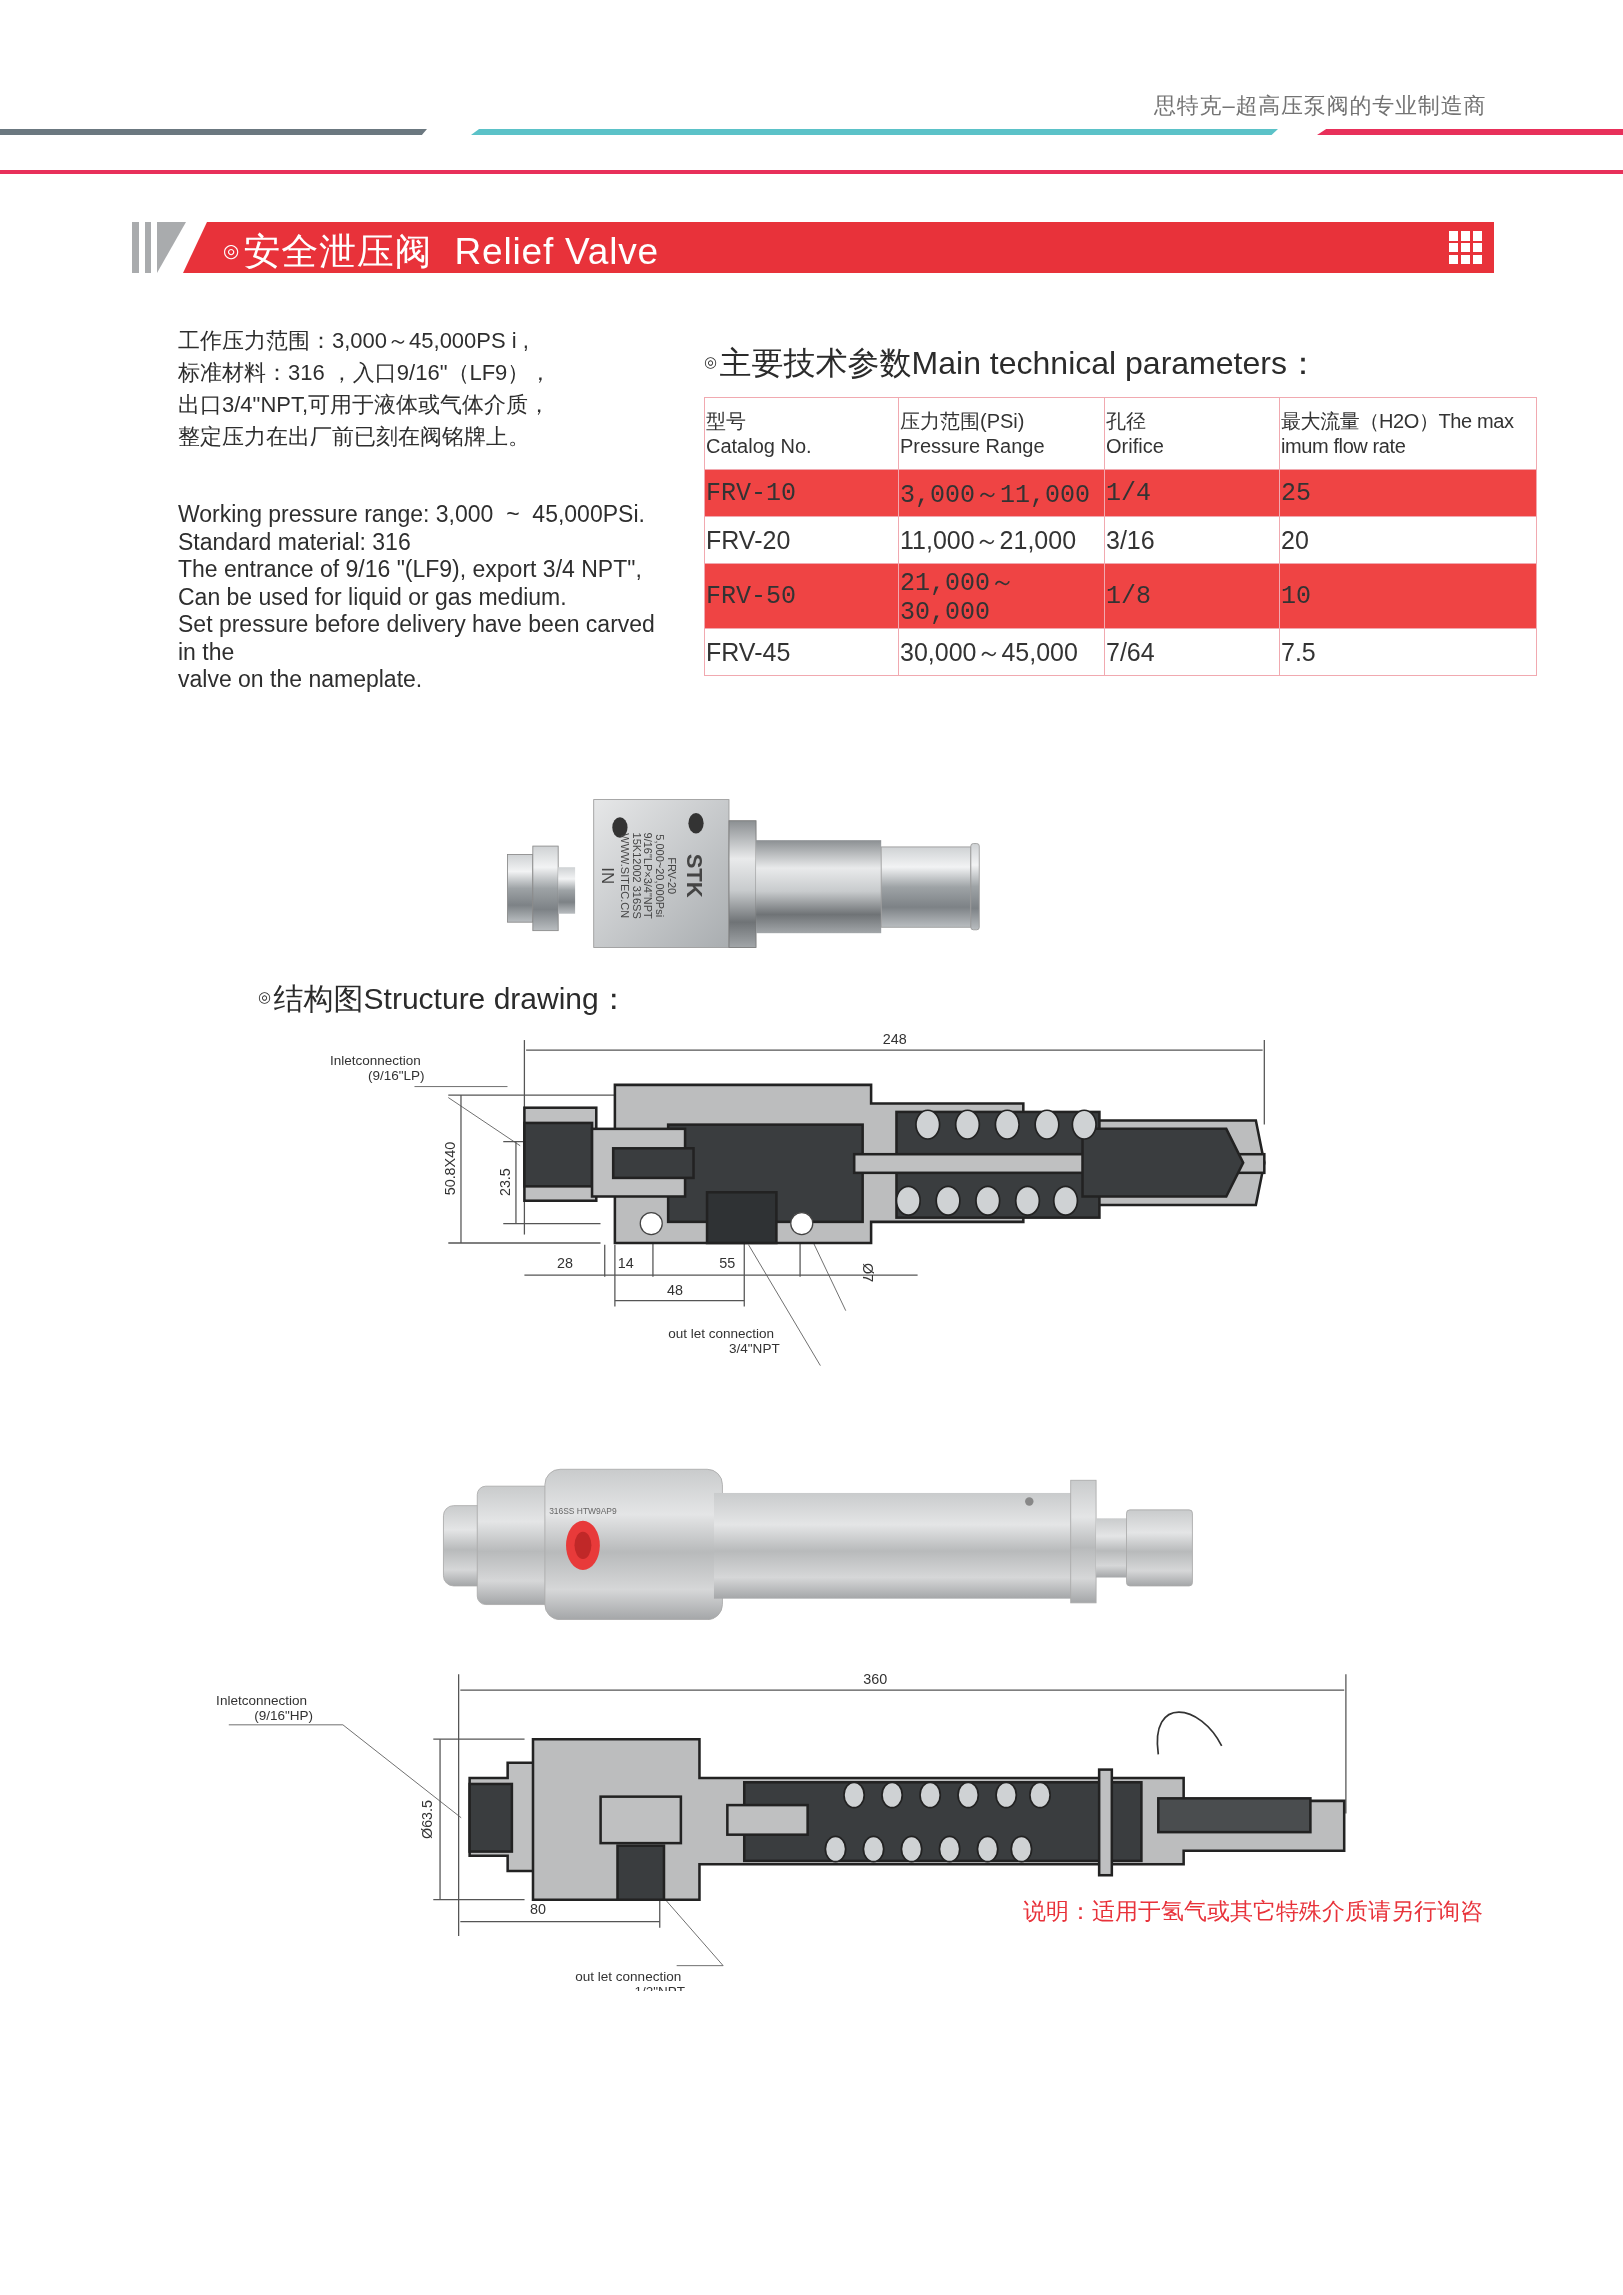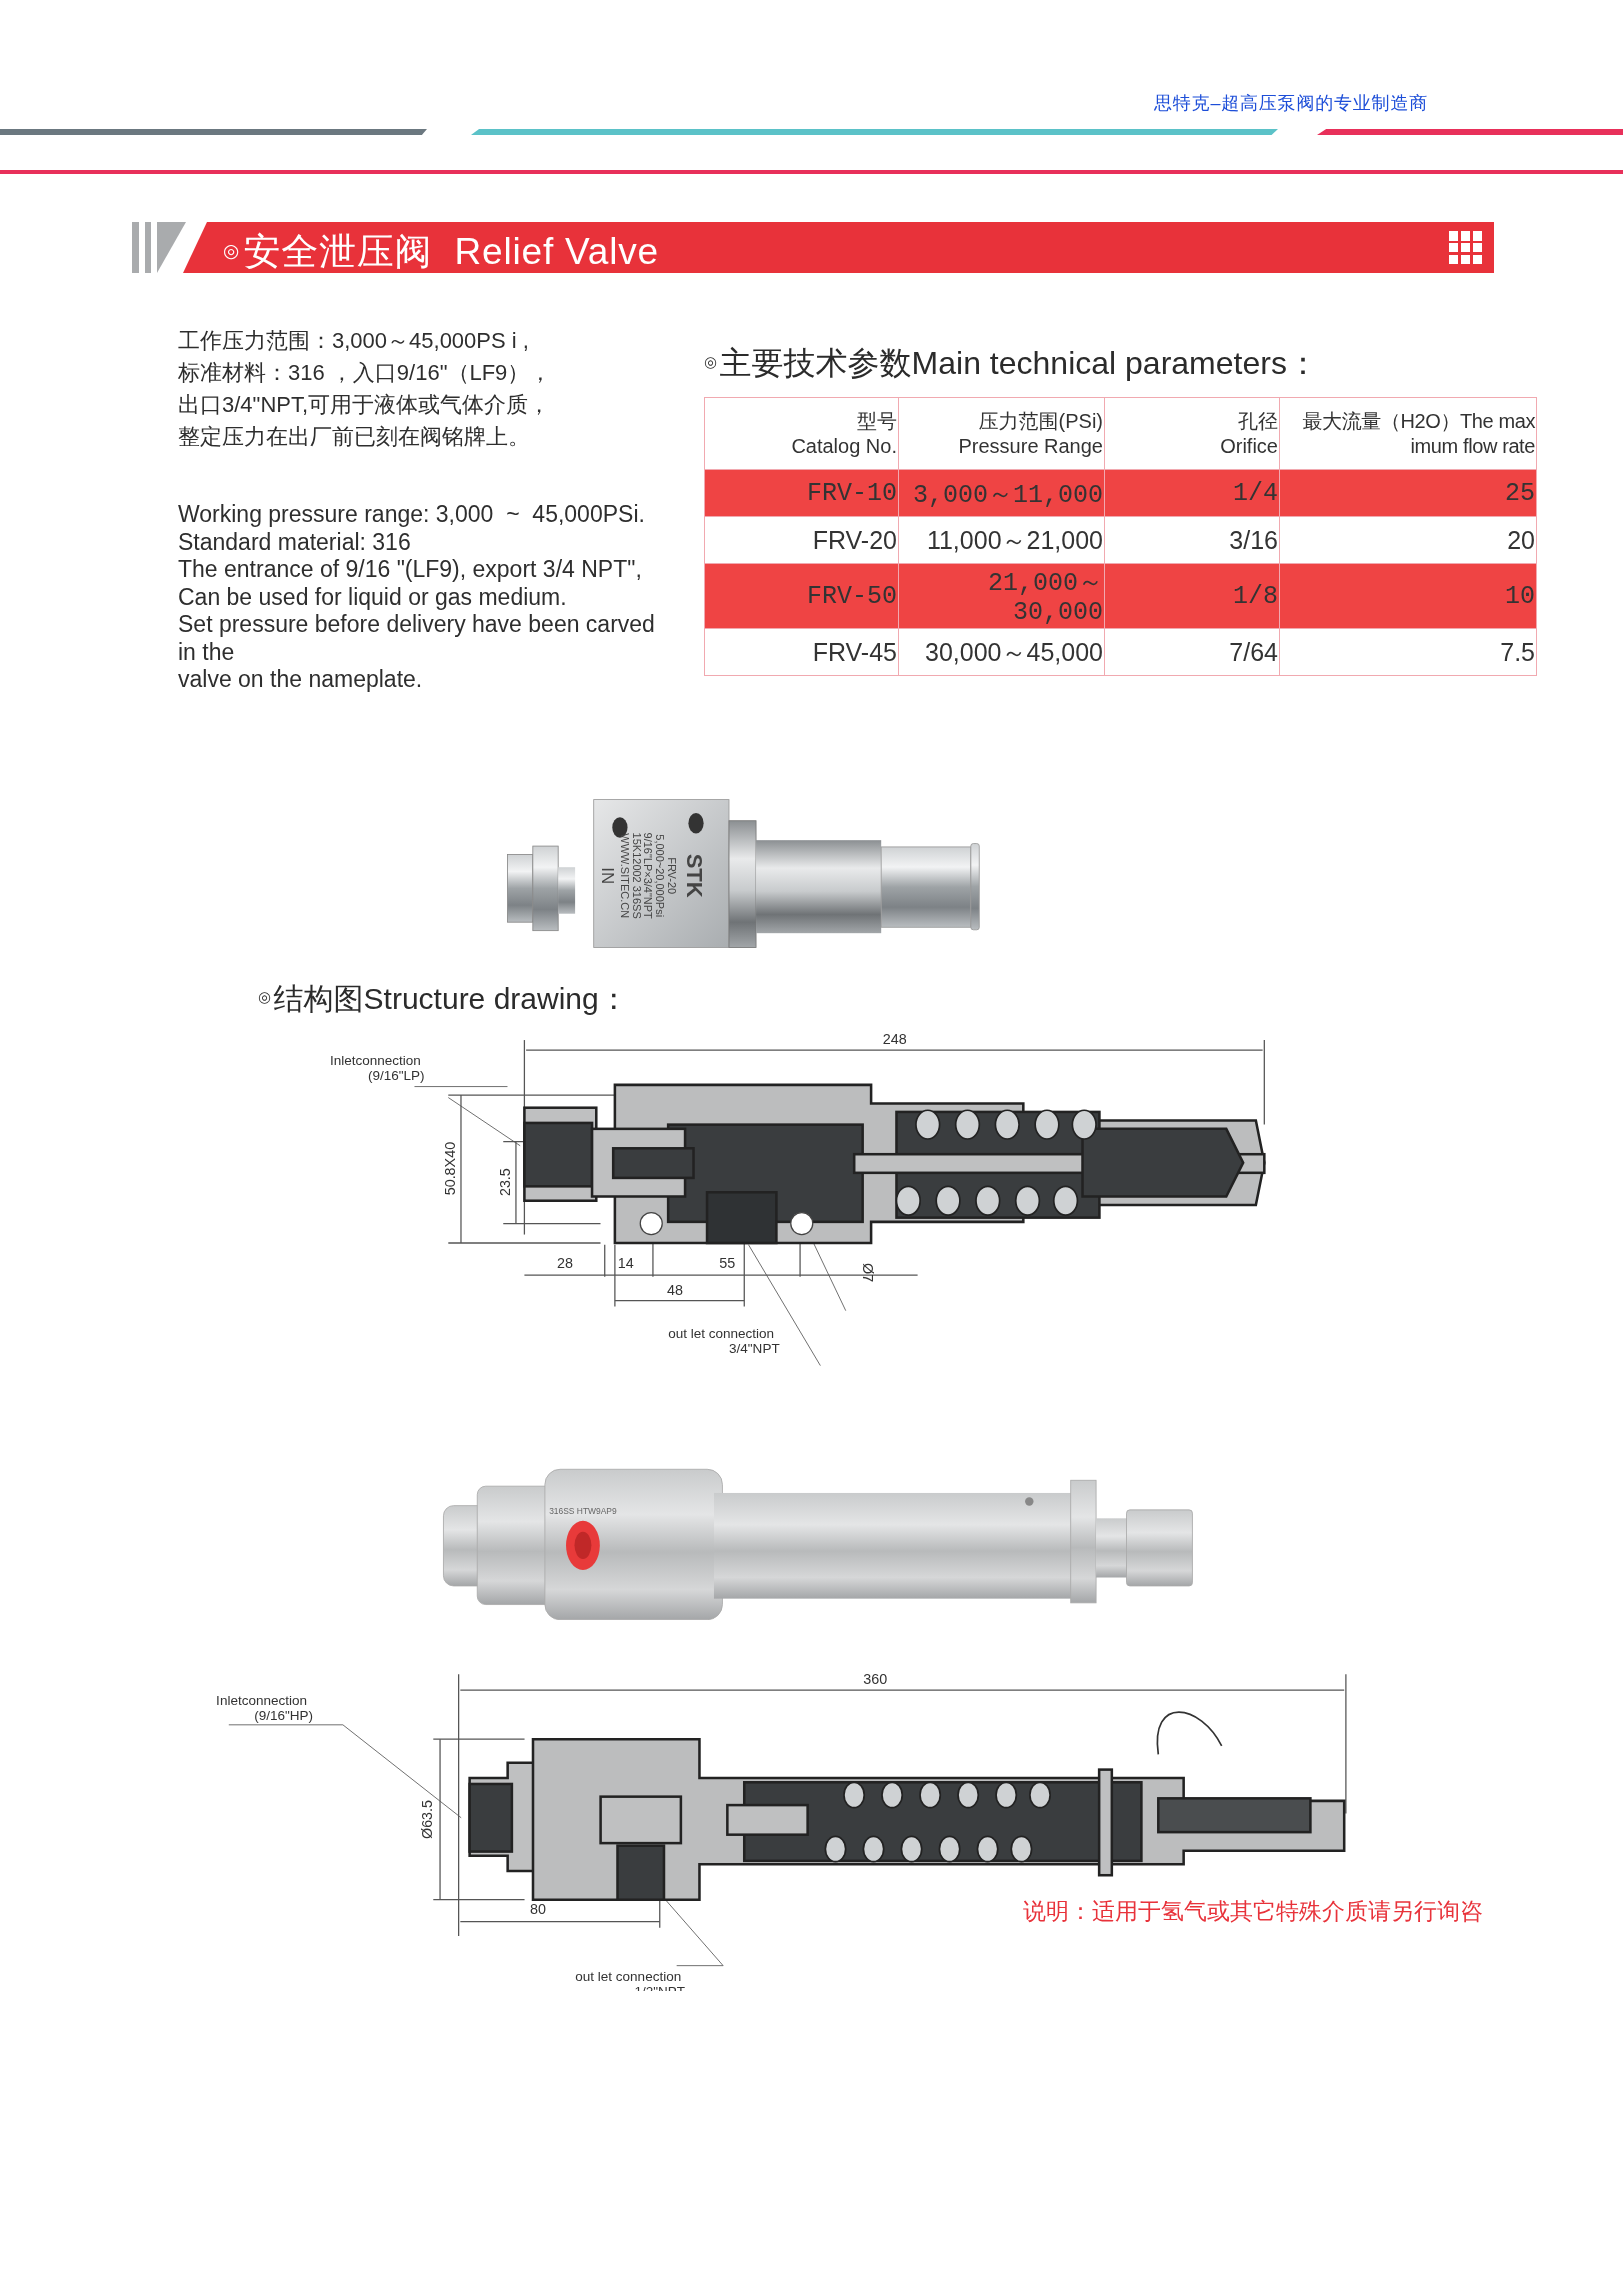--- a/index.html
+++ b/index.html
@@ -1,19 +1,19 @@
 <!DOCTYPE html>
 <html style="font-size:13.5px"><head>
 <meta charset="utf-8">
 <style>
   html, body { margin:0; padding:0; background:#ffffff; }
   body { width:1623px; height:2295px; position:relative; overflow:hidden;
          font-family:"Liberation Sans", "DejaVu Sans", sans-serif; color:#333; }
   .abs { position:absolute; }
-  .slogan { left:1154px; top:91px; font-size:18px; color:#1d4ed8; letter-spacing:0.8px; white-space:nowrap; }
+  .slogan { left:1154px; top:91px; font-size:22px; color:#737373; letter-spacing:0.8px; white-space:nowrap; }
   .rule { position:absolute; height:6px; }
   .rule.gray { left:0; top:129px; width:427px; background:#6b7880; clip-path:polygon(0 0,100% 0,98.8% 100%,0 100%); }
   .rule.teal { left:471px; top:129px; width:807px; background:#5bc2c8; clip-path:polygon(1% 0,100% 0,99.2% 100%,0 100%); }
   .rule.red1 { left:1317px; top:129px; width:306px; background:#e8305a; clip-path:polygon(3% 0,100% 0,100% 100%,0 100%); }
   .rule.red2 { left:0; top:170px; width:1623px; height:4.2px; background:#e8305a; }
 
   .titlebar { left:132px; top:222px; width:1372px; height:51px; }
   .titlebar .stripe { position:absolute; top:0; height:51px; background:#a9abad; }
   .titlebar .s1 { left:0; width:6.8px; }
   .titlebar .s2 { left:12.7px; width:6.8px; }
@@ -27,21 +27,21 @@
   .grid-icon span { background:#fff; }
 
   .cn-block { left:178px; top:325px; font-size:22px; line-height:32px; color:#2e2e2e; white-space:nowrap; }
   .en-block { left:178px; top:501px; font-size:23px; line-height:27.5px; color:#2e2e2e; width:524px; }
 
   .h-params { left:704px; top:342px; font-size:32px; color:#2b2b2b; white-space:nowrap; }
   .h-struct { left:258px; top:979px; font-size:30px; color:#2b2b2b; white-space:nowrap; }
   .ring-sm { font-size:15px; vertical-align:6.8px; margin-right:2.5px; }
 
   table.params { position:absolute; left:704px; top:397px; width:833px; border-collapse:collapse; }
-  table.params th, table.params td { border:1.7px solid #f1a9b0; text-align:right; color:#333; font-weight:normal; }
+  table.params th, table.params td { border:1.7px solid #f1a9b0; text-align:left; color:#333; font-weight:normal; }
   table.params th { height:69px; font-size:20px; line-height:25px; background:#fff; }
   table.params td { height:44px; font-size:25px; }
   table.params tr.shade td { background:#ef4444;font-family:Liberation Mono, monospace; }
   .col1 { width:191px; } .col2 { width:203px; } .col3 { width:172px; }
 
   .photo { position:absolute; }
   .note { left:1023px; top:1896px; font-size:23px; color:#e8323a; white-space:nowrap; }
   svg text { font-family:"Liberation Sans", "DejaVu Sans", sans-serif; }
 </style>
 </head>

